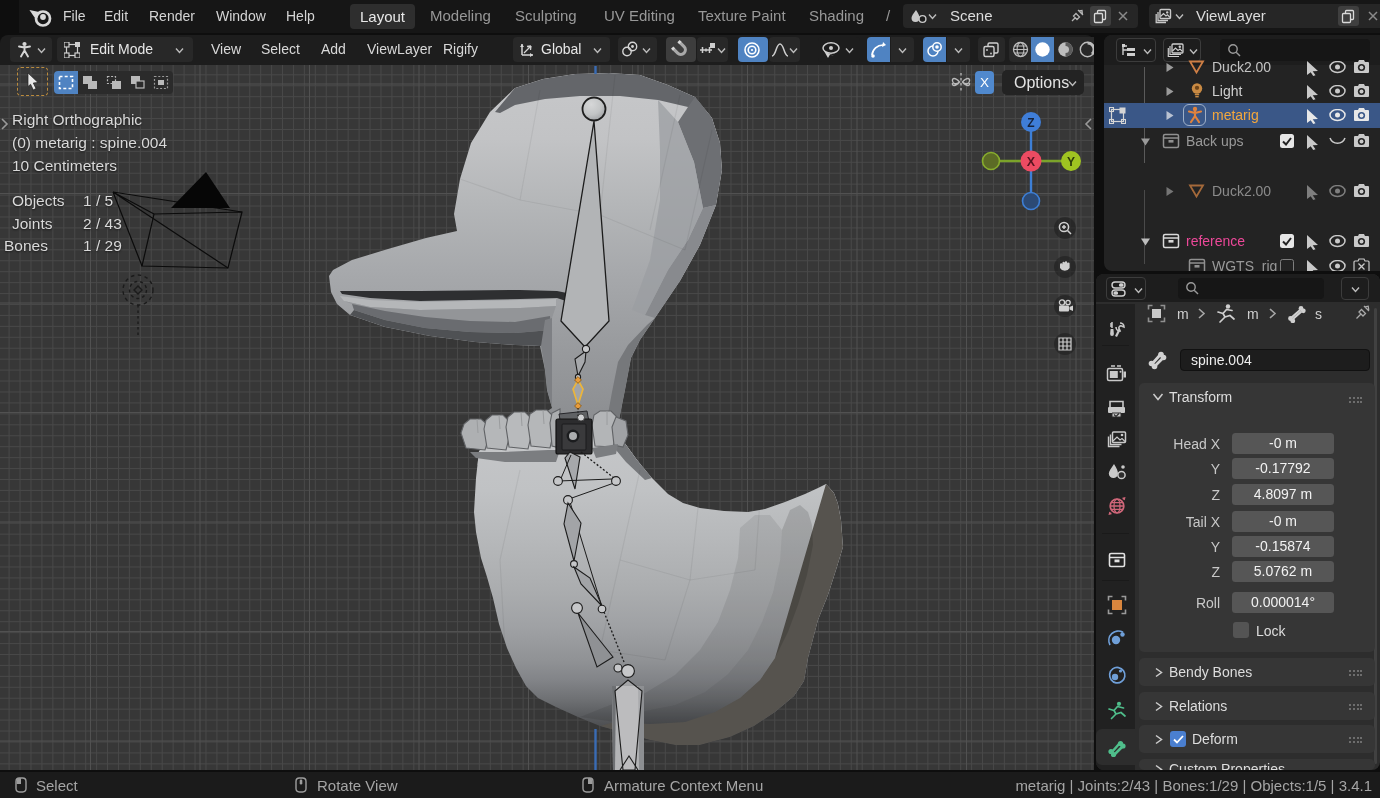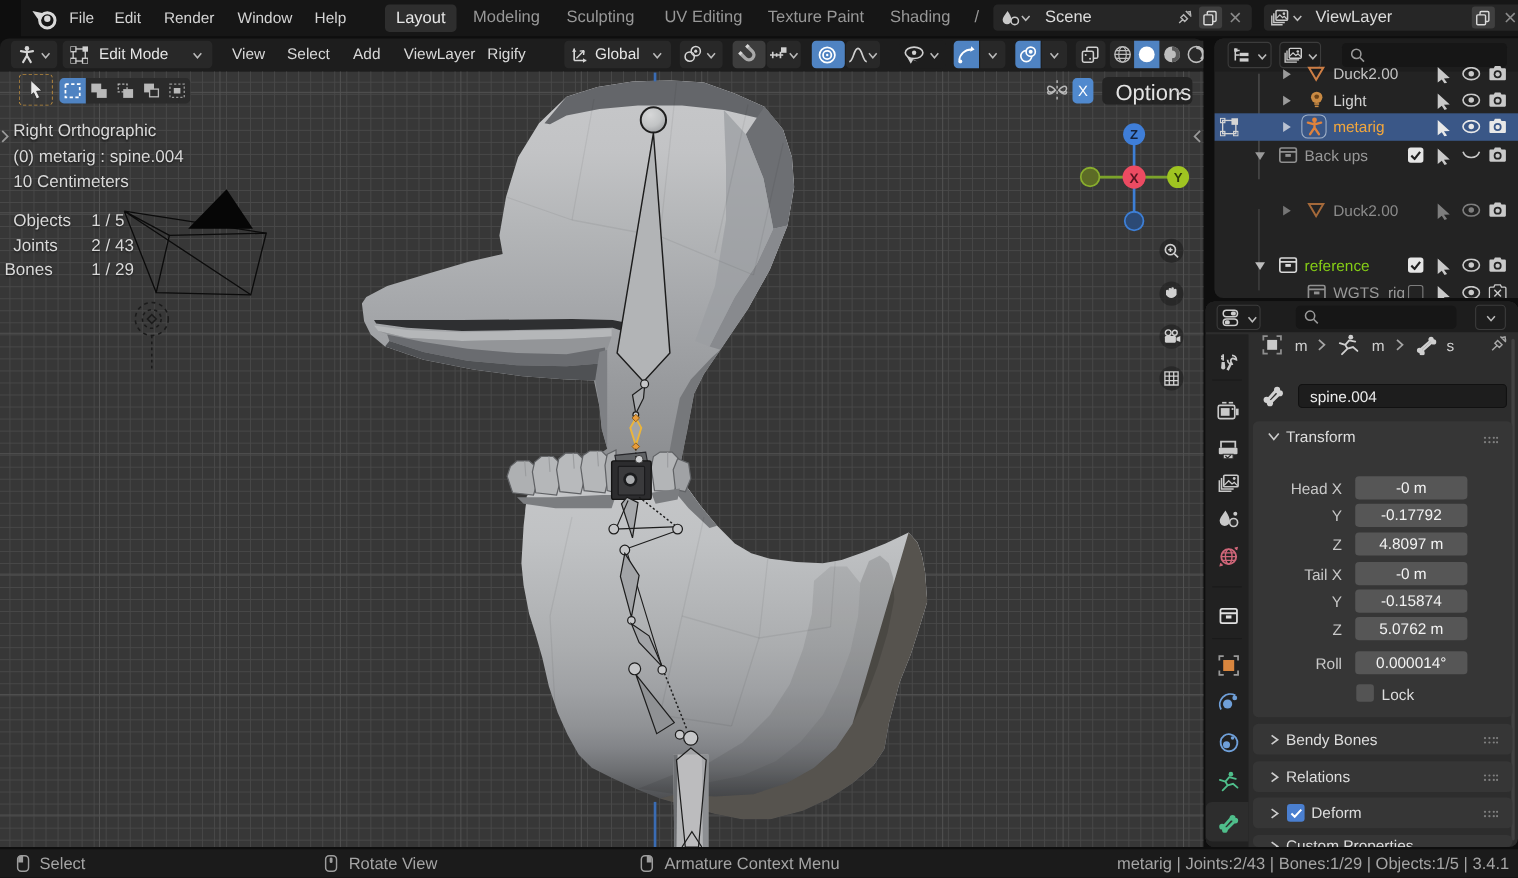--- a/index.html
+++ b/index.html
@@ -469,21 +469,21 @@
 <div class="ovtext" style="left:4px;top:172px">Bones</div>
       <div class="ovtext" style="left:83px;top:172px">1 / 29</div>
 
 <svg class="abs" style="left:951px;top:7px" width="20" height="20" viewBox="0 0 20 20">
   <path d="M8.5,10 C4,5 1,6 1.5,9 C2,12 5,13 8.5,10 Z M8.5,10 C4,15 1,14 1.5,11" fill="none" stroke="#b9b9b9" stroke-width="1.4"></path>
   <path d="M11.5,10 C16,5 19,6 18.5,9 C18,12 15,13 11.5,10 Z M11.5,10 C16,15 19,14 18.5,11" fill="none" stroke="#b9b9b9" stroke-width="1.4"></path>
   <path d="M10,1 L10,19" stroke="#b9b9b9" stroke-width="1.3" stroke-dasharray="2.5,2.5"></path>
 </svg>
 <div class="abs" style="left:975px;top:6px;width:19px;height:23px;background:#5089ce;border-radius:4px;color:#fff;font-size:13.5px;text-align:center;line-height:23px">X</div>
 <div class="abs" style="left:1002px;top:5px;width:82px;height:25px;background:#232323;border-radius:5px">
-  <div class="abs" style="left:12px;top:4px;color:#e3e3e3;font-size:20px">Options</div>
+  <div class="abs" style="left:12px;top:4px;color:#e3e3e3;font-size:16px">Options</div>
   <svg class="abs" style="left:66px;top:10px" width="9" height="7" viewBox="0 0 9 7">
           <path d="M1,1.5 L4.5,5.5 L8,1.5" stroke="#bbb" stroke-width="1.4" fill="none"></path>
         </svg>
 </div>
 
 <svg class="abs" style="left:971px;top:37px" width="120" height="120" viewBox="0 0 120 120">
   <line x1="20" y1="59" x2="100" y2="59" stroke="#7ba32a" stroke-width="2.4"></line>
   <line x1="60" y1="20" x2="60" y2="99" stroke="#3d7fd6" stroke-width="2.4"></line>
   <circle cx="20" cy="59" r="8.5" fill="#5c6b26" stroke="#88ad2d" stroke-width="1.6"></circle>
   <circle cx="60" cy="99" r="8.5" fill="#2c4a75" stroke="#3d7fd6" stroke-width="1.6"></circle>
@@ -687,21 +687,21 @@
 
   <div class="orow" style="top:194px">
     <svg class="abs" style="left:36px;top:8px" width="11" height="10" viewBox="0 0 11 10">
           <path d="M1,1.5 L10,1.5 L5.5,8.5 Z" fill="#bdbdbd"></path>
         </svg>
     <svg class="abs" style="left:58px;top:4px" width="18" height="16" viewBox="0 0 18 16">
       <rect x="1.5" y="1.5" width="15" height="13" rx="1.5" fill="none" stroke="#d9d9d9" stroke-width="1.5"></rect>
       <path d="M1.5,5 H16.5" stroke="#d9d9d9" stroke-width="1.5"></path>
       <rect x="6.5" y="7" width="5" height="2.6" fill="#d9d9d9"></rect>
     </svg>
-    <div class="nm" style="left:82px;color:#84cc16">reference</div>
+    <div class="nm" style="left:82px;color:#ec4899">reference</div>
     <div class="abs" style="left:176px;top:5px;width:14px;height:14px;background:#e6e6e6;border-radius:2.5px">
       <svg class="abs" style="left:2px;top:3px" width="10" height="9" viewBox="0 0 10 9">
             <path d="M1,4.5 L4,7.5 L9,1" stroke="#222" stroke-width="2" fill="none"></path>
           </svg>
     </div>
     <svg class="abs" style="left:201px;top:5px" width="15" height="16" viewBox="0 0 15 16">
           <path d="M2,1 L13,11 L7.7,11.3 L10.5,15.2 L8.2,16 L5.7,12.2 L2,15 Z" fill="#c9c9c9"></path>
         </svg>
     <svg class="abs" style="left:225px;top:6px" width="17" height="13" viewBox="0 0 17 13">
           <ellipse cx="8.5" cy="6" rx="7.5" ry="5.4" fill="none" stroke="#c9c9c9" stroke-width="1.5"></ellipse>

